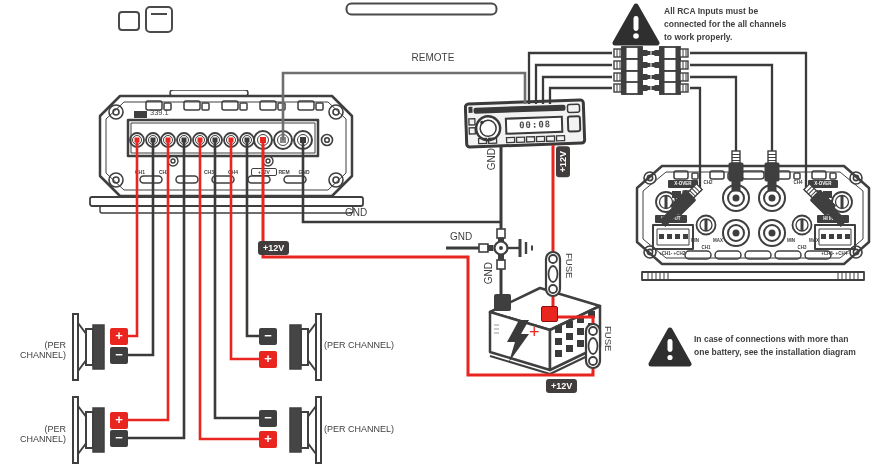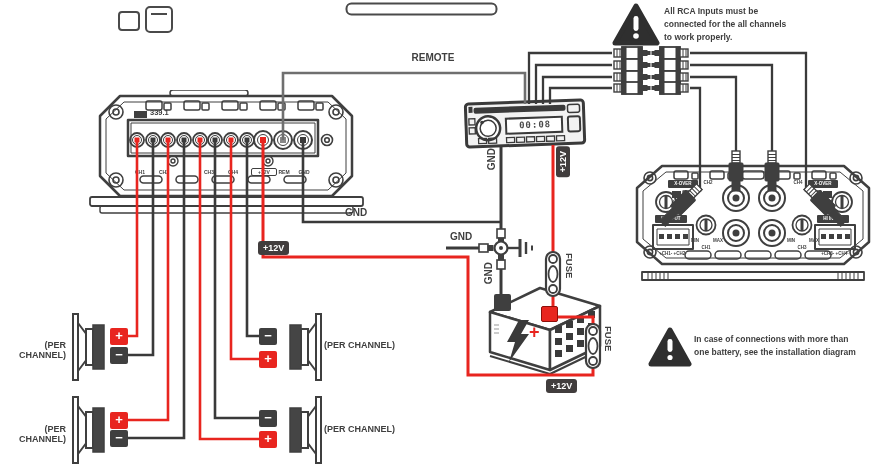--- a/index.html
+++ b/index.html
@@ -1,20 +1,20 @@
 <!DOCTYPE html>
 <html><head>
 <meta charset="utf-8">
 <style>
   html,body{margin:0;padding:0;background:#fff;}
   #stage{position:relative;width:876px;height:466px;overflow:hidden;background:#fff;
          font-family:"Liberation Sans",sans-serif;}
   .abs{position:absolute;}
   svg{display:block;}
-  .lbl{position:absolute;font-weight:bold;color:#3f3f3f;letter-spacing:0;}
+  .lbl{position:absolute;font-weight:normal;color:#3f3f3f;letter-spacing:0;}
   .pill{position:absolute;background:#413d3d;color:#fff;font-weight:bold;font-size:9px;
         padding:2px 5px;border-radius:3px;line-height:10px;}
   .vpill{writing-mode:vertical-rl;transform:rotate(180deg);padding:5px 2px;}
   .vtext{writing-mode:vertical-rl;}
   .v180{writing-mode:vertical-rl;transform:rotate(180deg);}
   .pol{position:absolute;width:18px;height:17px;border-radius:2px;color:#fff;font-weight:bold;
        font-size:13px;line-height:16px;text-align:center;}
   .pol.red{background:#e8251f;}
   .pol.blk{background:#3f3f3f;}
   .tiny{position:absolute;font-weight:bold;color:#3f3f3f;text-align:center;white-space:nowrap;}

